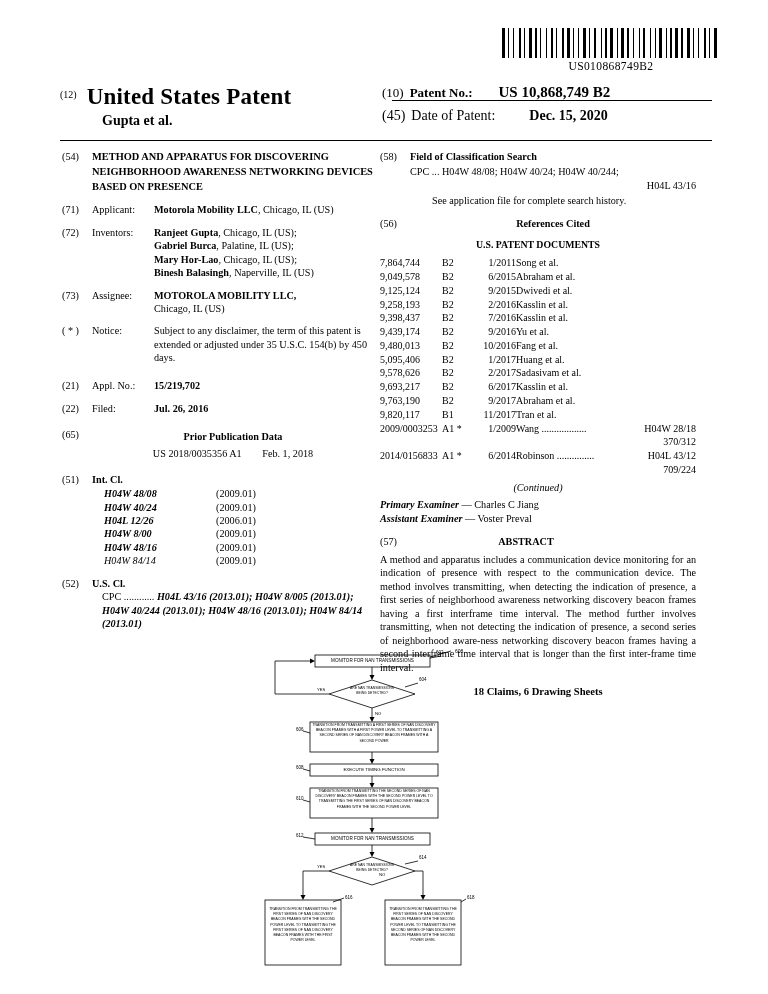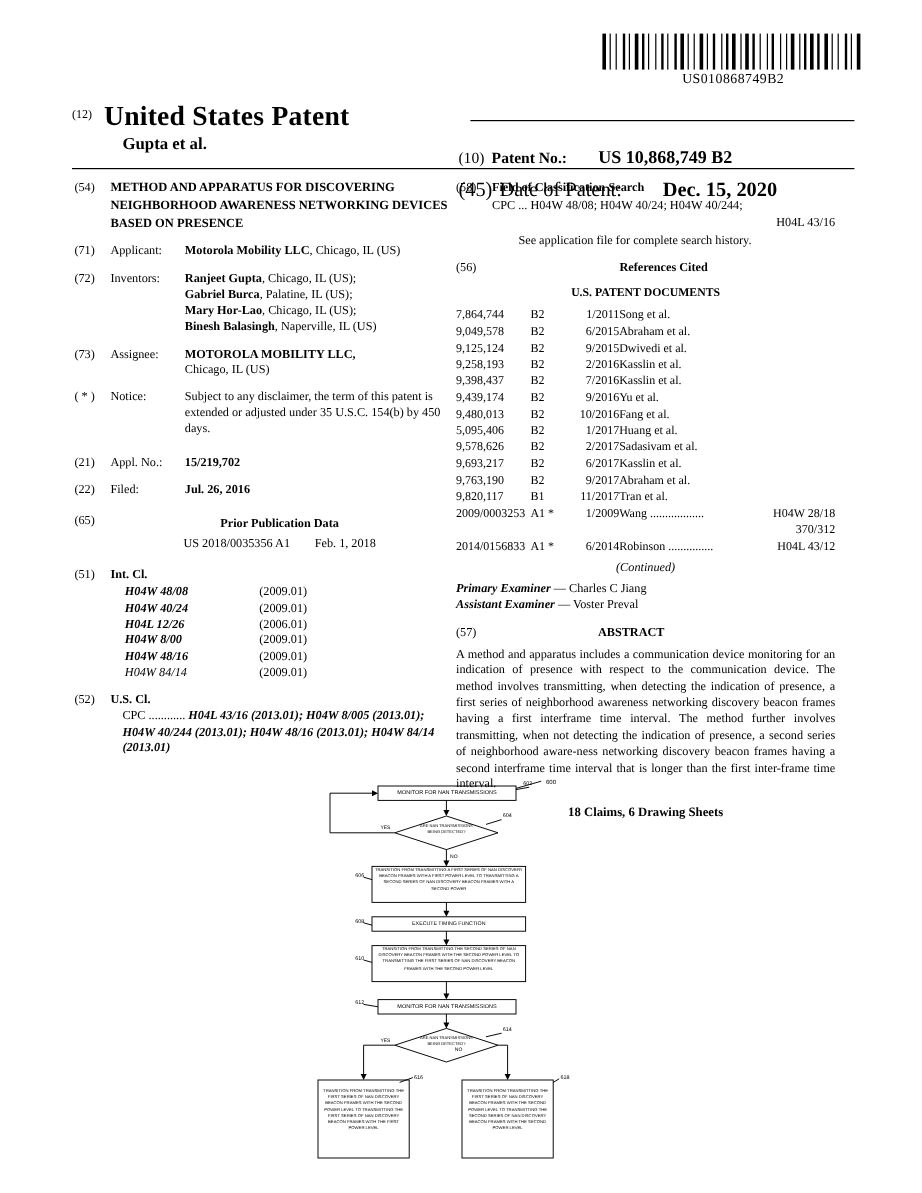--- a/index.html
+++ b/index.html
@@ -8,28 +8,28 @@
 
   
   .barcode-wrap{position:absolute;right:48px;top:28px;text-align:center;}
   .barcode{height:30px;display:flex;align-items:flex-end;}
   .barcode i{display:block;height:30px;background:#000;margin-right:1px;}
   .barcode-num{font-family:"Liberation Serif",serif;font-size:11.5px;letter-spacing:.4px;margin-top:2px;}
 
   
   .masthead{position:absolute;left:60px;top:84px;width:652px;}
   .mh-left{float:left;width:300px;}
-  .mh-right{float:right;width:330px;margin-top:40px;}
+  .mh-right{float:right;width:330px;}
   .mh-12{font-size:10px;vertical-align:6px;}
   .ustitle{font-family:"Liberation Serif",serif;font-size:23px;font-weight:bold;letter-spacing:.2px;display:inline-block;margin-left:6px;}
   .inventor-line{font-size:14px;font-weight:bold;margin-top:3px;margin-left:42px;}
   .pn-row{display:flex;align-items:baseline;font-size:13px;}
   .pn-row .lbl{font-weight:bold;}
   .pn-row .num{font-weight:bold;font-size:15px;margin-left:26px;}
-  .pd-row{display:flex;align-items:baseline;font-size:17px;margin-top:7px;}
+  .pd-row{display:flex;align-items:baseline;font-size:14px;margin-top:7px;}
   .pd-row .val{font-weight:bold;margin-left:34px;}
   .rule{position:absolute;left:60px;top:140px;width:652px;border-top:1px solid #000;}
   .rule2{position:absolute;left:392px;top:100px;width:320px;border-top:1px solid #000;}
 
   
   .col{position:absolute;top:150px;font-size:10.2px;line-height:1.32;}
   .colL{left:62px;width:312px;}
   .colR{left:380px;width:316px;}
 
   .fld{display:flex;margin-bottom:9px;}
@@ -416,20 +416,26 @@
             <td></td>
             <td></td>
             <td class="c4" style="text-align:right">370/312</td>
           </tr>
           <tr>
             <td class="c1">2014/0156833</td>
             <td class="c2">A1 *</td>
             <td class="c3">6/2014</td>
             <td class="c4">Robinson ............... <span style="float:right">H04L 43/12</span></td>
           </tr>
+          <tr>
+            <td></td>
+            <td></td>
+            <td></td>
+            <td class="c4" style="text-align:right">709/224</td>
+          </tr>
         </tbody>
       </table>
 
     <div class="cont">(Continued)</div>
 
     <div class="exam">
       <span class="i b">Primary Examiner</span>
       <span>— Charles C Jiang</span>
     </div>
     <div>

